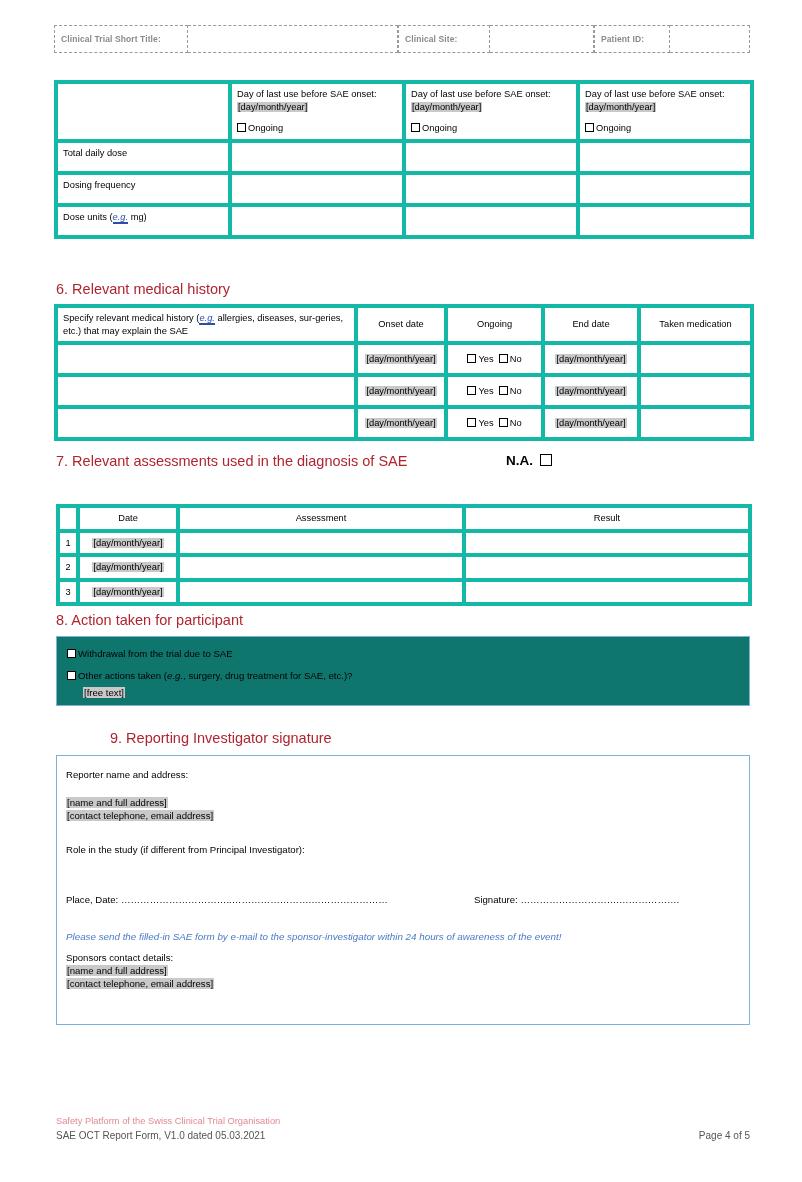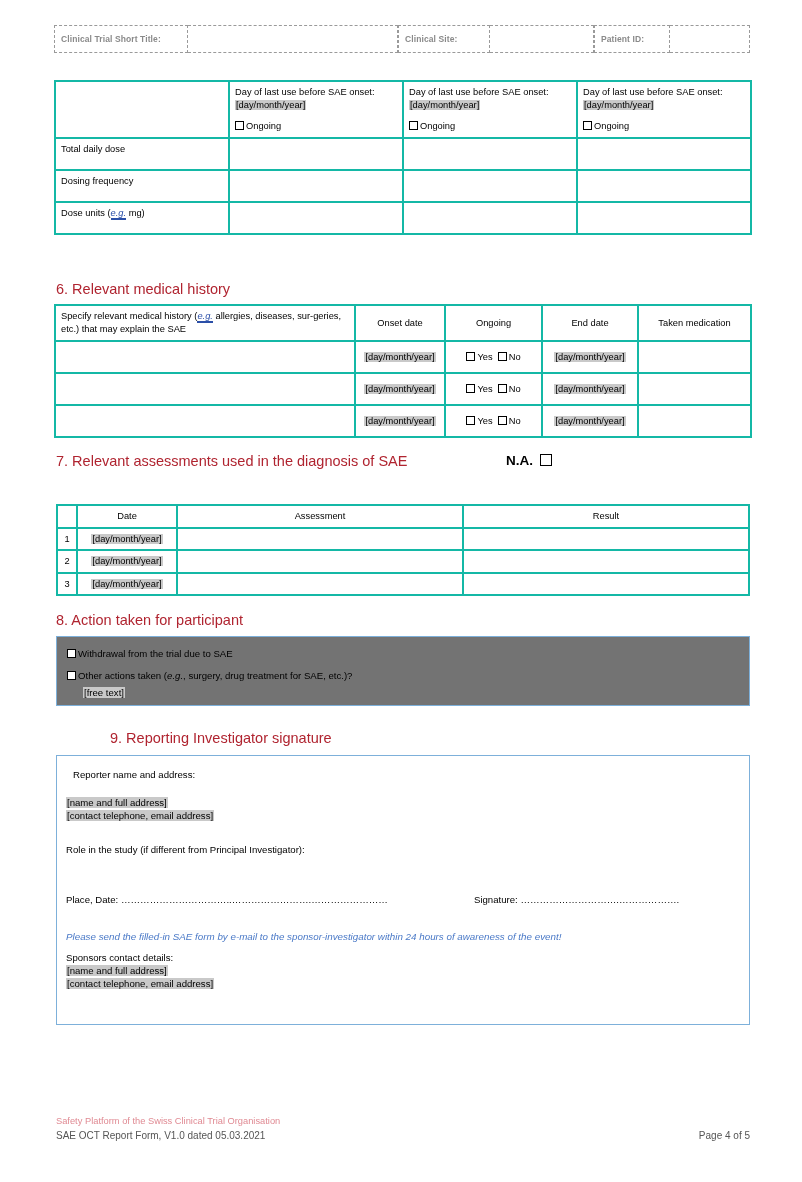--- a/index.html
+++ b/index.html
@@ -38,21 +38,21 @@
   .hdr-c5 { width:76px; }
   .hdr-c6 { flex:1; border-left:none; }
 
   
   table.grid {
     position:absolute;
     border-collapse:collapse;
     table-layout:fixed;
   }
   table.grid td, table.grid th {
-    border:2px solid #14b8a6;
+    border:4px solid #14b8a6;
     vertical-align:top;
     padding:4px 5px;
     font-size:9.3px;
     font-weight:normal;
     text-align:left;
     line-height:1.35;
   }
   .ctr { text-align:center !important; }
 
   .shade { background:#c9c9c9; padding:0 1px; }
@@ -103,35 +103,35 @@
   }
   #s7-na .cb { width:12px; height:12px; margin-left:7px; vertical-align:-1px;}
   #s7-sub { left:75px; top:483px; }
   #as-table { left:56px; top:504px; width:692px; }
   #as-table td { height:22px; vertical-align:middle; }
 
   
   #s8-title { left:56px; top:612px; }
   #s8-box {
     position:absolute; left:56px; top:636px; width:694px; height:70px;
-    border:1px solid #7db0da; background:#737373;
+    border:1px solid #7db0da; background:#0f766e;
   }
   .s8-line { position:absolute; font-size:9.6px; white-space:nowrap; }
   #s8-l1 { left:10px; top:11px; }
   #s8-l2 { left:10px; top:33px; }
   #s8-l3 { left:26px; top:50px; }
 
   
   #s9-title { left:64px; top:730px;margin-left:46px; }
   #s9-box {
     position:absolute; left:56px; top:755px; width:694px; height:270px;
     border:1px solid #7db0da; background:#fff;
   }
   .s9-line { position:absolute; font-size:9.6px; white-space:nowrap; }
-  #s9-l1 { left:16px; top:13px; }
+  #s9-l1 { left:9px; top:13px; }
   #s9-l2 { left:9px; top:41px; }
   #s9-l3 { left:9px; top:54px; }
   #s9-l4 { left:9px; top:88px; }
   #s9-place { left:9px; top:138px; }
   #s9-sign { left:417px; top:138px; }
   #s9-note { left:9px; top:175px; color:#4a79c7; font-style:italic; font-size:9.8px;}
   #s9-l5 { left:9px; top:196px; }
   #s9-l6 { left:9px; top:209px; }
   #s9-l7 { left:9px; top:222px; }
 

